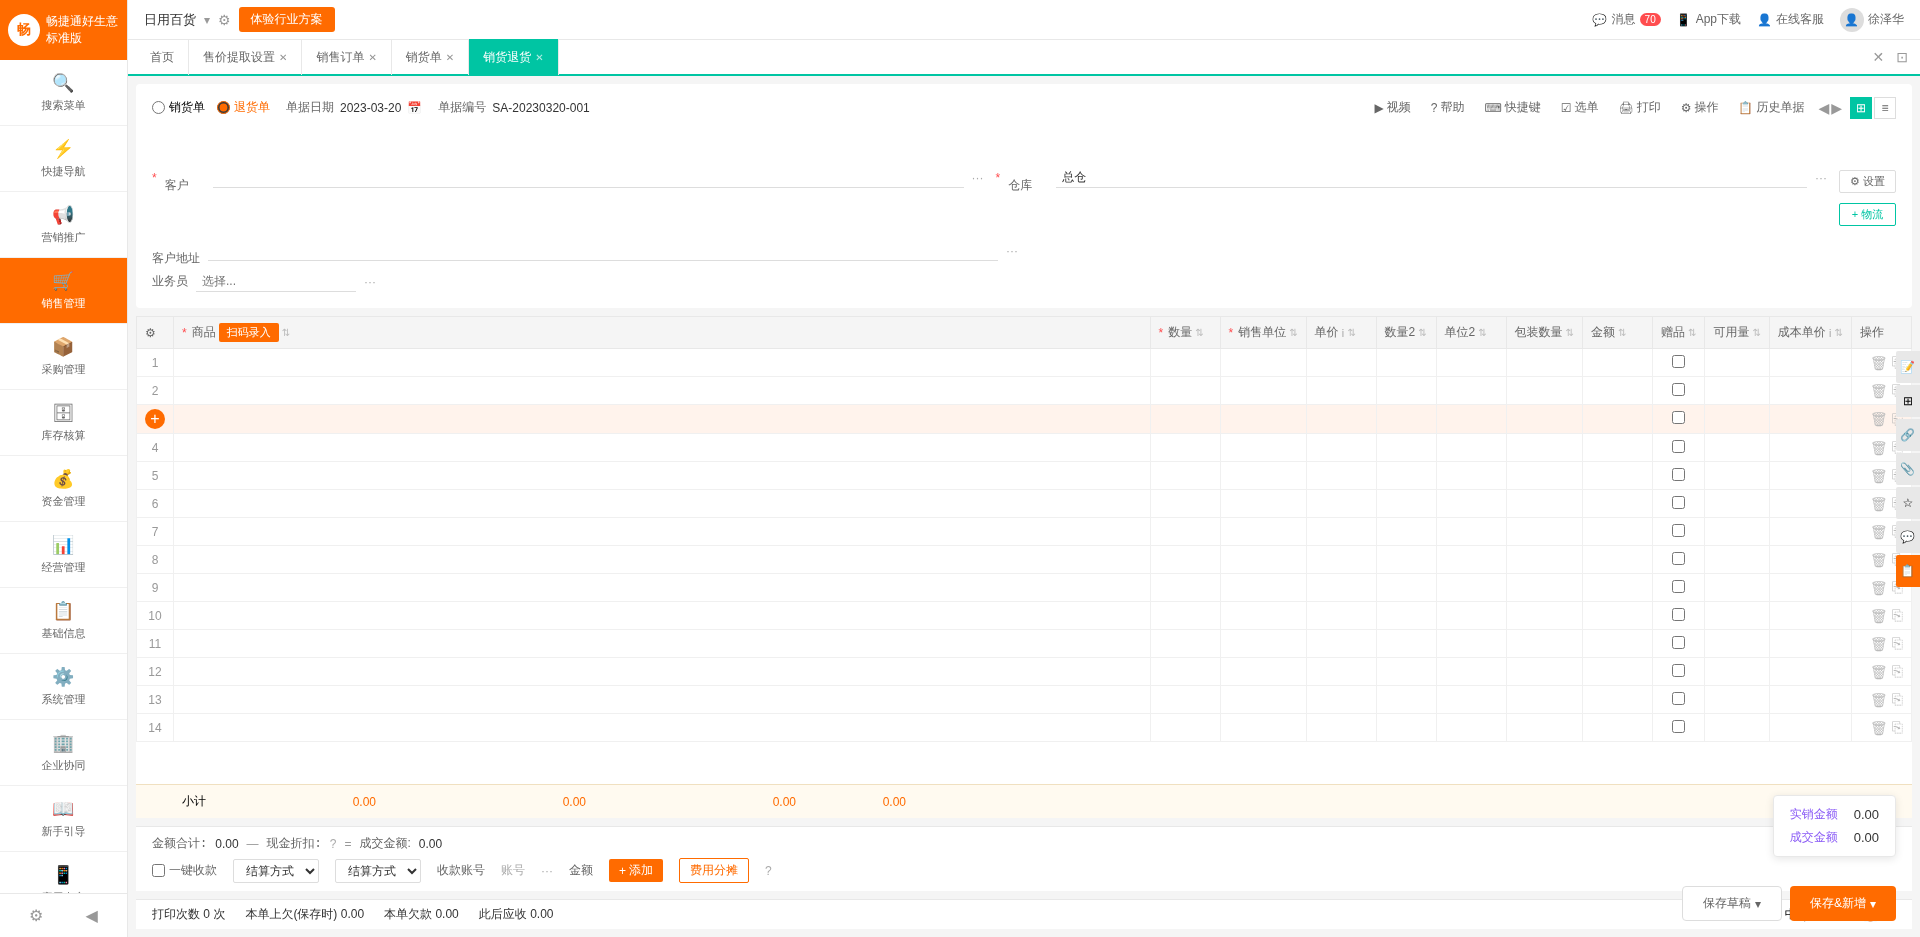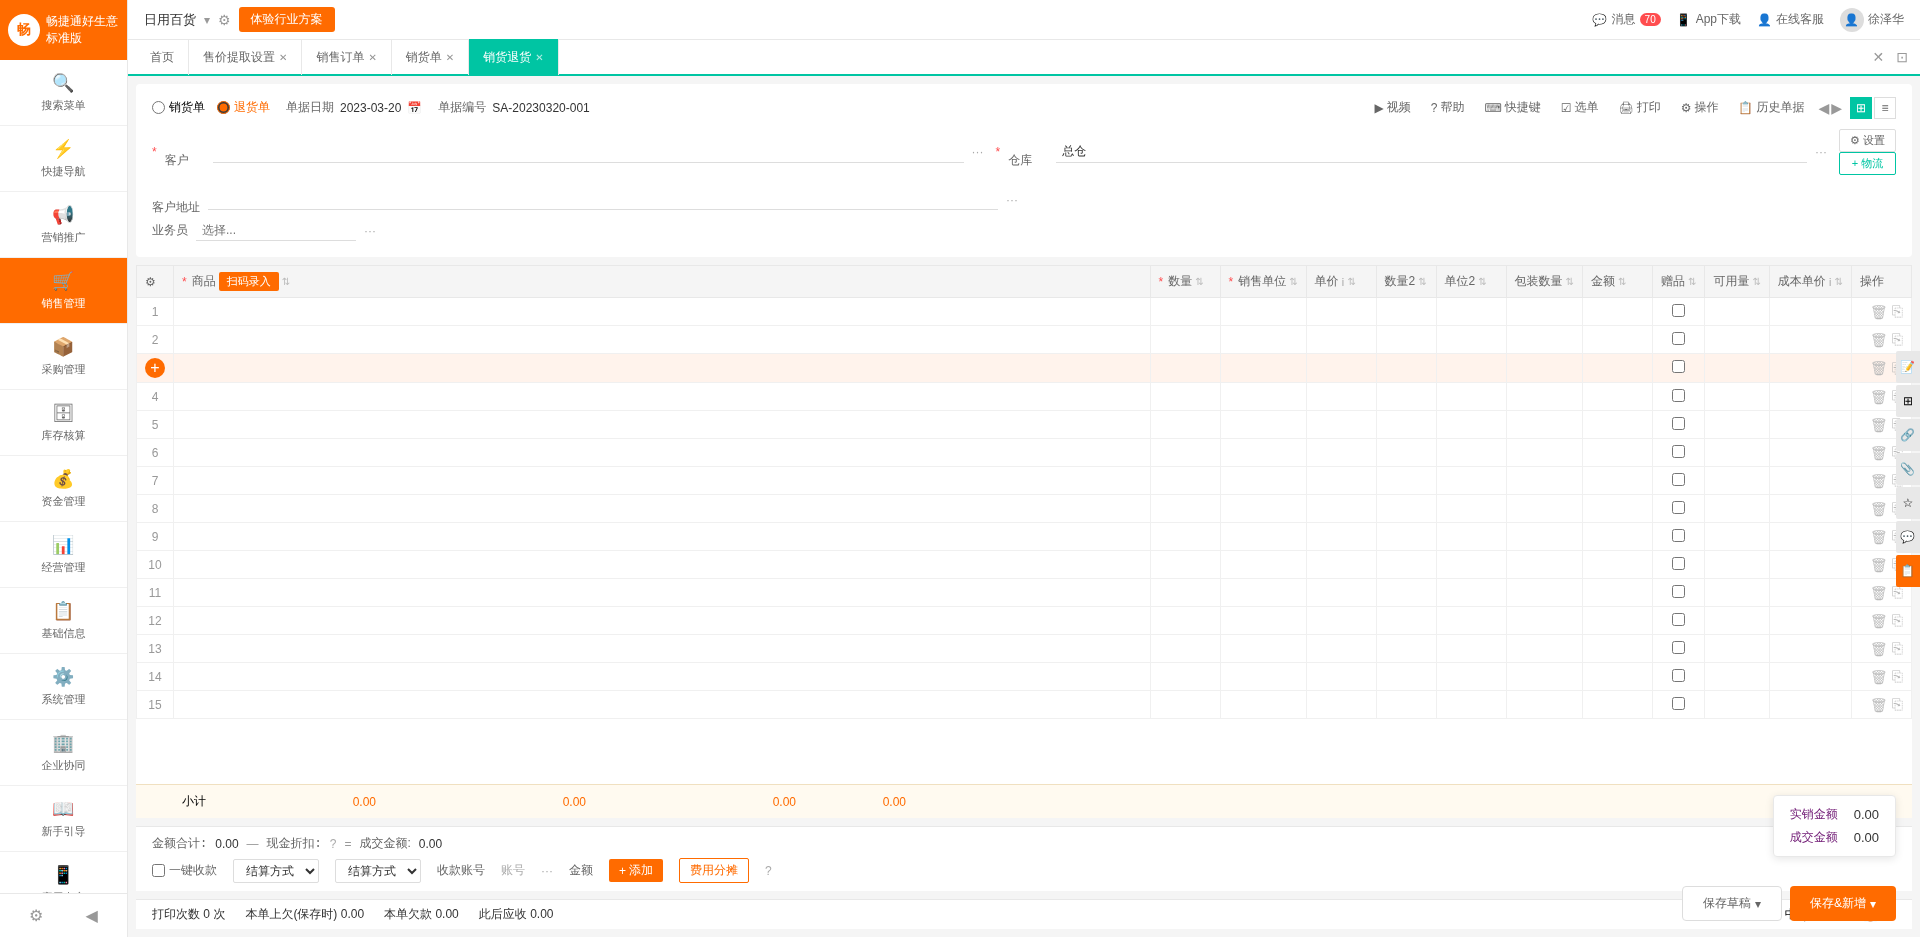--- a/index.html
+++ b/index.html
@@ -89,21 +89,21 @@
     .deal-value { color: #333; font-weight: 500; }
     .bottom-bar-row2 { display: flex; align-items: center; gap: 16px; }
     .checkbox-label { display: flex; align-items: center; gap: 4px; color: #666; cursor: pointer; }
     .select-field { border: 1px solid #ddd; padding: 3px 8px; border-radius: 2px; color: #333; background: #fff; cursor: pointer; }
     .add-btn { background: #ff6b00; color: #fff; border: none; padding: 3px 10px; border-radius: 2px; cursor: pointer; display: flex; align-items: center; gap: 3px; }
     .split-btn { background: #fff; border: 1px solid #ff6b00; color: #ff6b00; padding: 3px 10px; border-radius: 2px; cursor: pointer; }
     
     
     .right-save-panel { position: fixed; right: 24px; bottom: 80px; background: #fff; border: 1px solid #e8e8e8; border-radius: 4px; padding: 10px 16px; display: flex; flex-direction: column; gap: 6px; box-shadow: 0 2px 8px rgba(0,0,0,0.1); }
     .right-save-panel .panel-row { display: flex; justify-content: space-between; gap: 16px; align-items: center; }
-    .panel-label { color: #701a75; font-size: 12px; }
+    .panel-label { color: #8b5cf6; font-size: 12px; }
     .panel-value { color: #333; font-weight: 500; font-size: 13px; }
     
     
     .bottom-actions { position: fixed; right: 24px; bottom: 16px; display: flex; gap: 8px; }
     .draft-btn { background: #fff; border: 1px solid #ddd; color: #666; padding: 8px 20px; border-radius: 4px; cursor: pointer; display: flex; align-items: center; gap: 4px; font-size: 13px; }
     .save-new-btn { background: #ff6b00; color: #fff; border: none; padding: 8px 20px; border-radius: 4px; cursor: pointer; display: flex; align-items: center; gap: 4px; font-size: 13px; }
     
     
     .status-bar { background: #fff; border-top: 1px solid #e8e8e8; padding: 6px 16px; display: flex; align-items: center; justify-content: space-between; }
     .status-bar-left { display: flex; gap: 20px; }
@@ -349,21 +349,21 @@
             <label class="field-label">客户</label>
             <input class="field-input" style="flex: 1 1 0%; border-top: none; border-right: none; border-left: none; border-image: initial; border-bottom: 1px solid rgb(221, 221, 221); outline: none; padding: 3px 6px;">
             <span class="field-dots">···</span>
           </div>
           <div class="field-group">
             <span class="field-required">*</span>
             <label class="field-label">仓库</label>
             <input class="field-input" value="总仓" style="flex: 1 1 0%; border-top: none; border-right: none; border-left: none; border-image: initial; border-bottom: 1px solid rgb(221, 221, 221); outline: none; padding: 3px 6px;">
             <span class="field-dots">···</span>
           </div>
-          <div style="display:flex;flex-direction:column;gap:0;">
+          <div style="display:flex;flex-direction:column;gap:10px;margin-top:41px;">
             <button class="settings-btn">⚙ 设置</button>
             <button class="settings-btn" style="border-color:#00c5a3;color:#00c5a3;">+ 物流</button>
           </div>
         </div>
 
         <div style="display:grid;grid-template-columns:1fr 1fr;gap:12px;align-items:center;margin-bottom:4px;">
           <div class="field-group">
             <label class="field-label">客户地址</label>
             <input class="field-input" style="flex: 1 1 0%; border-top: none; border-right: none; border-left: none; border-image: initial; border-bottom: 1px solid rgb(221, 221, 221); outline: none; padding: 3px 6px;">
             <span class="field-dots">···</span>
@@ -721,40 +721,20 @@
       <td></td>
       <td>
         <div class="action-icons">
           <span class="action-icon">🗑</span>
           <span class="action-icon">⎘</span>
         </div>
       </td>
     </tr>
                 <tr>
       <td class="row-num">14</td>
-      <td></td>
-      <td></td>
-      <td></td>
-      <td></td>
-      <td></td>
-      <td></td>
-      <td></td>
-      <td></td>
-      <td class="checkbox-cell"><input type="checkbox" style=""></td>
-      <td></td>
-      <td></td>
-      <td>
-        <div class="action-icons">
-          <span class="action-icon">🗑</span>
-          <span class="action-icon">⎘</span>
-        </div>
-      </td>
-    </tr>
-                <tr>
-      <td class="row-num">15</td>
       <td></td>
       <td></td>
       <td></td>
       <td></td>
       <td></td>
       <td></td>
       <td></td>
       <td></td>
       <td class="checkbox-cell"><input type="checkbox" style=""></td>
       <td></td>

